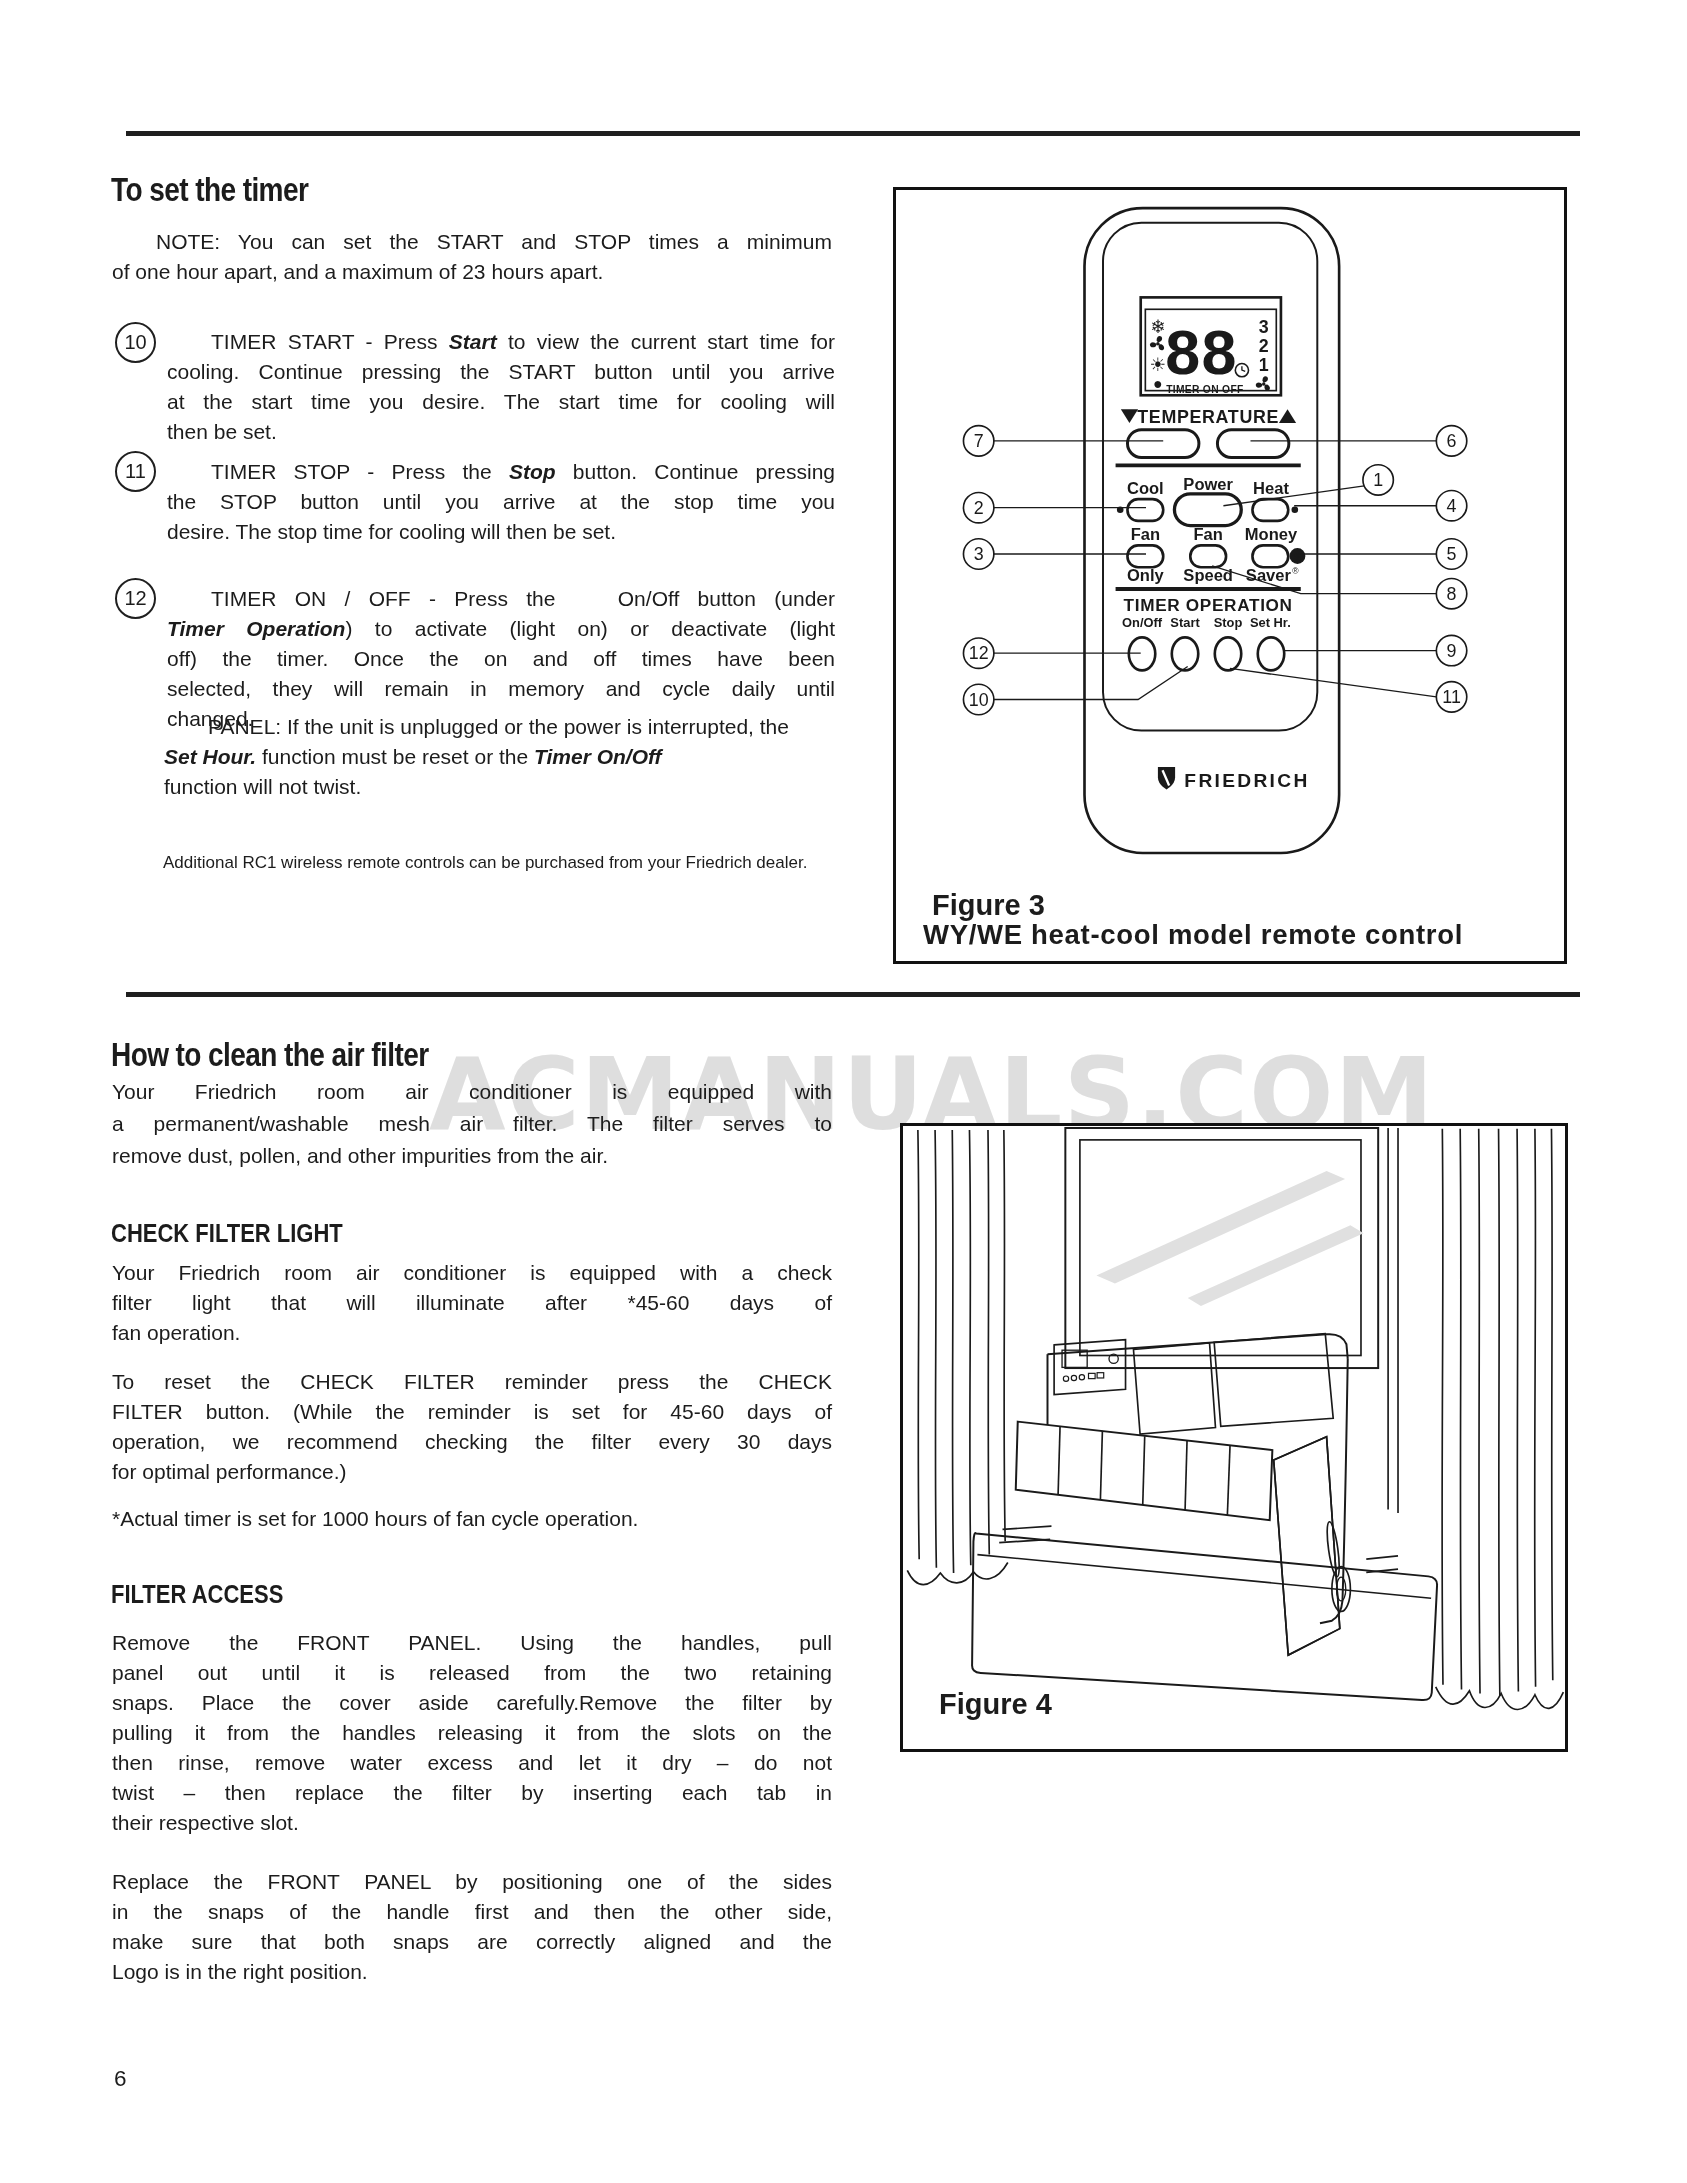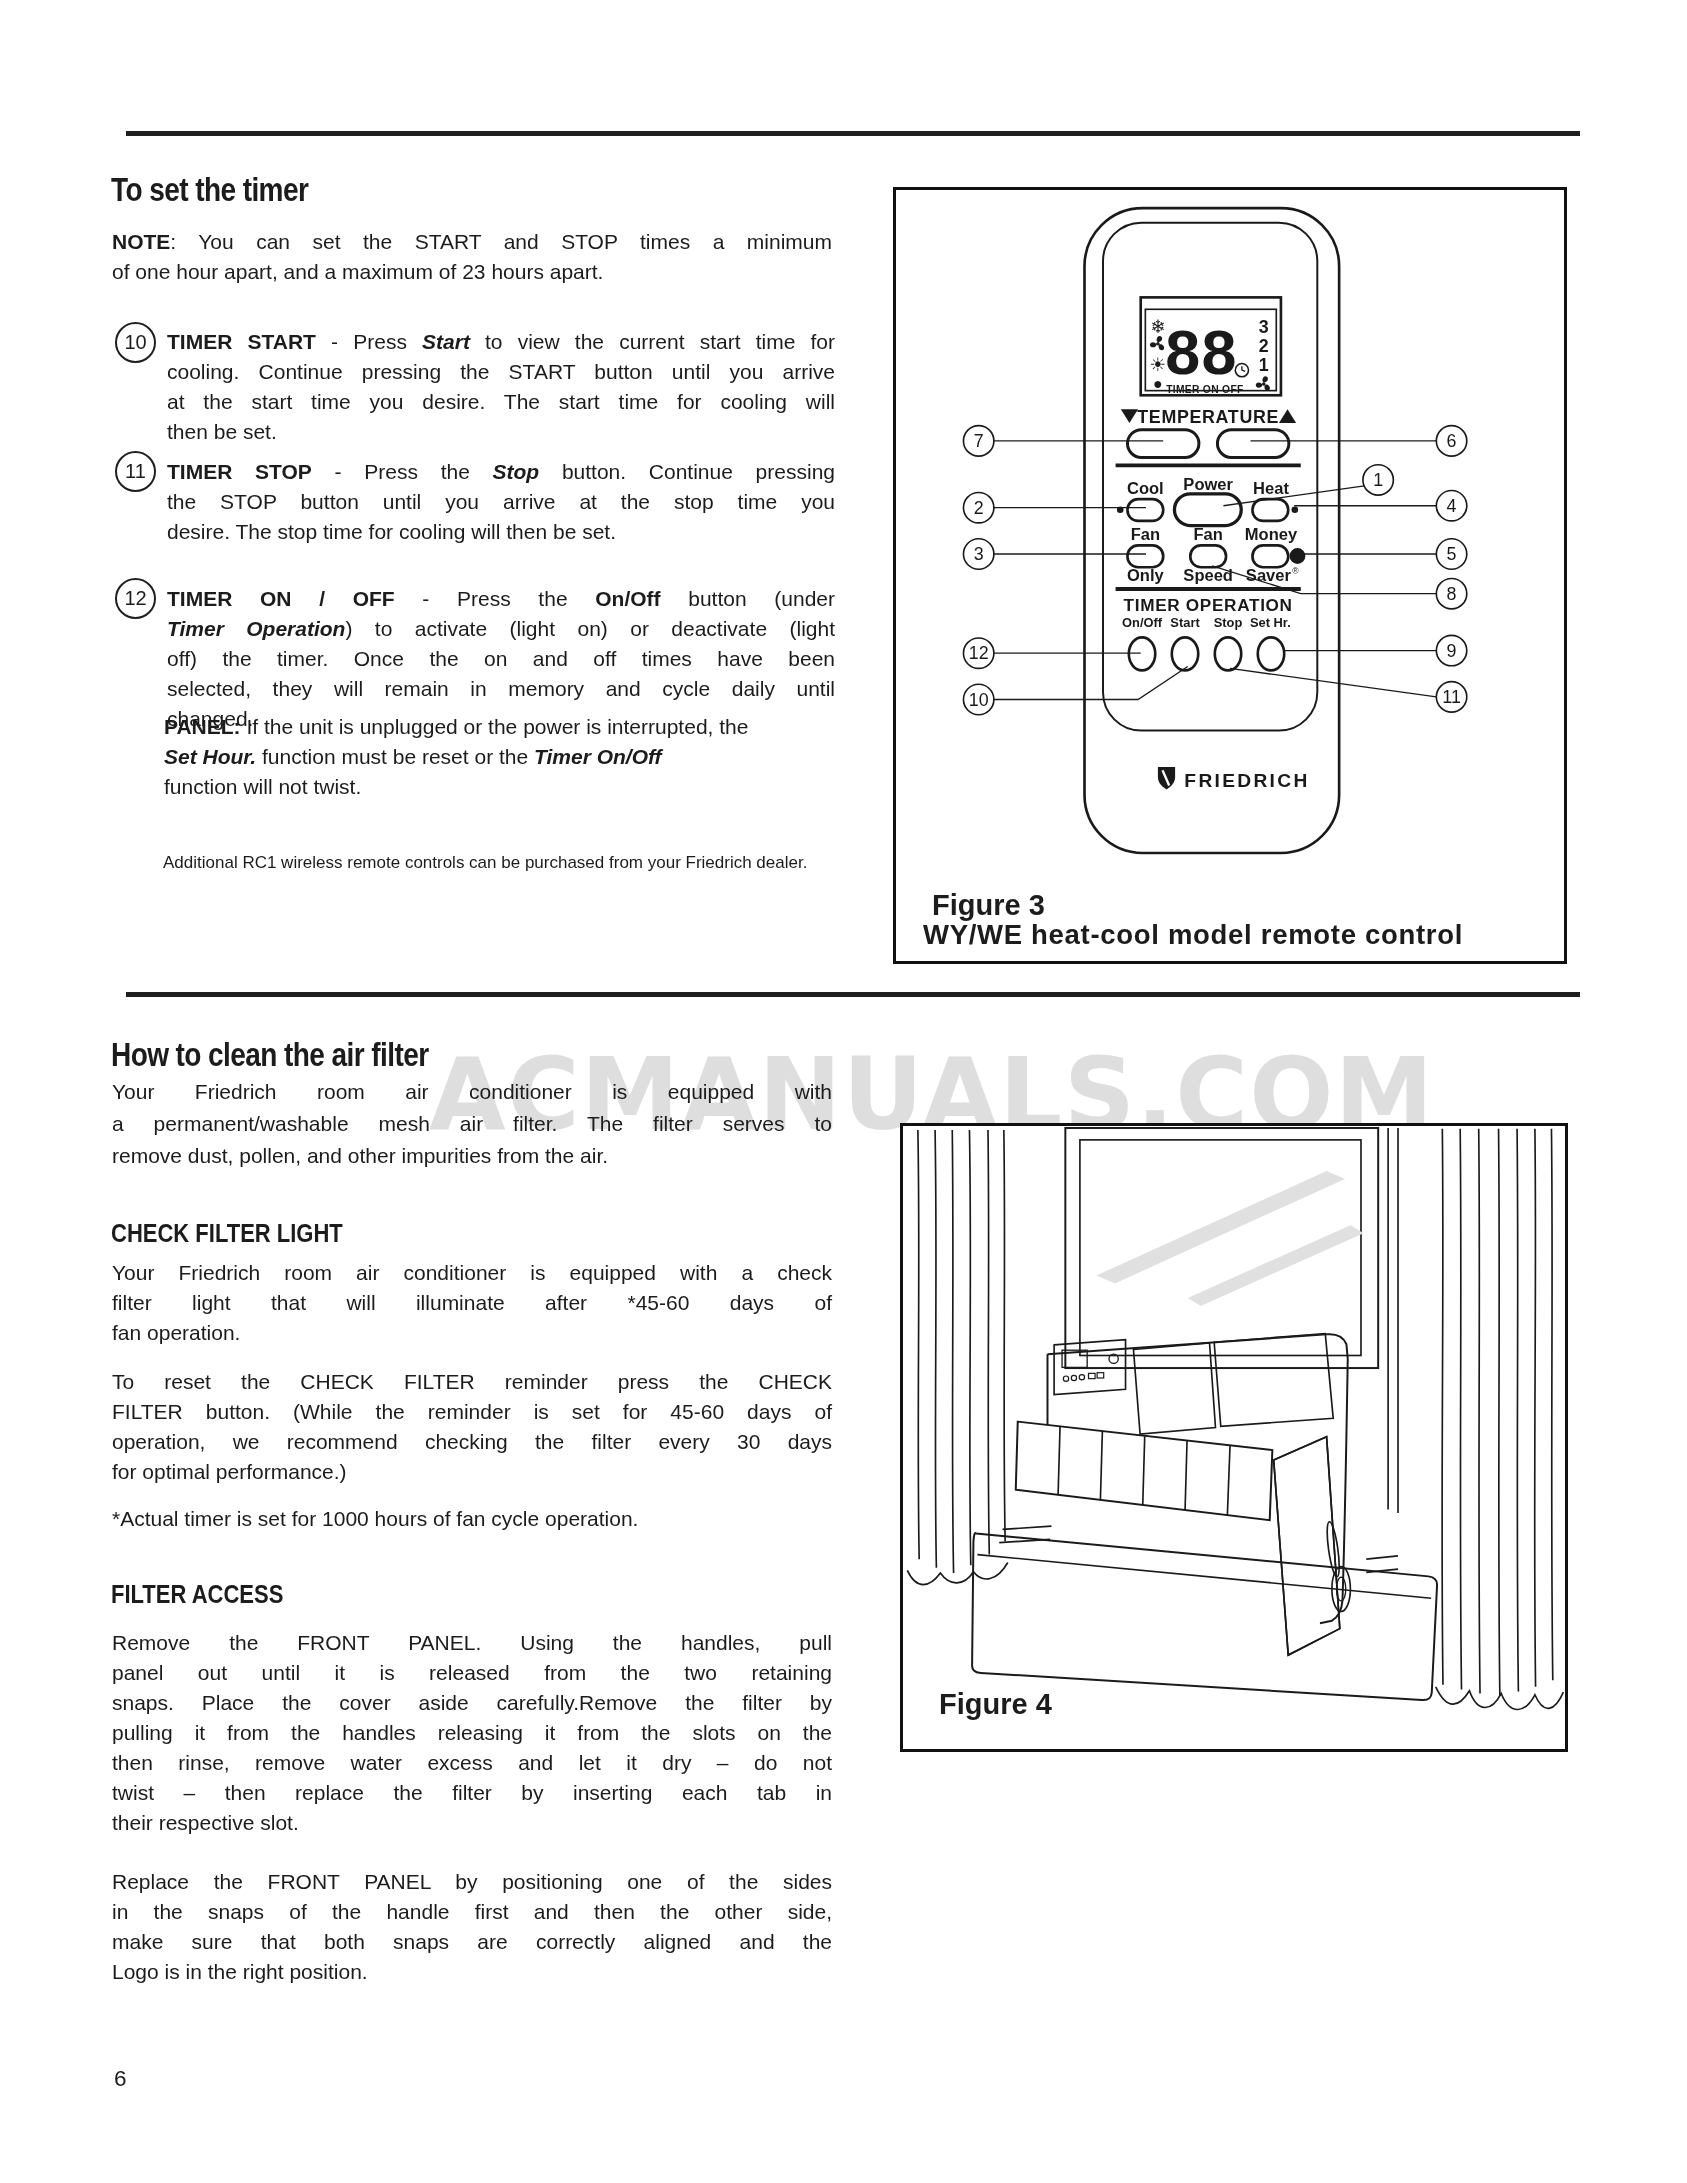--- a/index.html
+++ b/index.html
@@ -12,21 +12,21 @@
         transform:scaleX(.85);transform-origin:0 0;white-space:nowrap;}
   .h-sub{position:absolute;z-index:2;font-weight:bold;font-size:25px;letter-spacing:0;
         transform:scaleX(.88);transform-origin:0 0;white-space:nowrap;}
   .txt{position:absolute;z-index:2;font-size:21px;line-height:30px;}
   .txt .tl{min-height:30px;}
   .lh48 .tl{min-height:32px;line-height:32px;}
   .par .tl{text-align:justify;text-align-last:justify;}
   .par .tl.last{text-align-last:left;}
   .leftpar .tl{text-align:left;}
   .sg-n{font-weight:normal;font-style:normal;}
-  .sg-b{font-weight:bold;}
+  .sg-b{font-weight:normal;margin-left:44px;}
   .sg-bi{font-weight:bold;font-style:italic;}
   .small{font-size:17px;line-height:22.5px;}
   .circnum{position:absolute;z-index:2;width:37px;height:37px;border:2px solid #1f1f1f;border-radius:50%;
         display:flex;align-items:center;justify-content:center;font-size:20px;background:#fff;}
   .figbox{position:absolute;z-index:2;border:3.3px solid #111;background:#fff;}
   .figcap{position:absolute;font-weight:bold;font-size:29px;white-space:nowrap;}
   .figcap2{position:absolute;font-weight:bold;font-size:28.4px;letter-spacing:0.7px;white-space:nowrap;
         transform:scaleX(.97);transform-origin:0 0;}
   .pagenum{position:absolute;z-index:2;font-size:22.5px;}
   svg text{font-family:"Liberation Sans",sans-serif;fill:#1a1a1a;}

